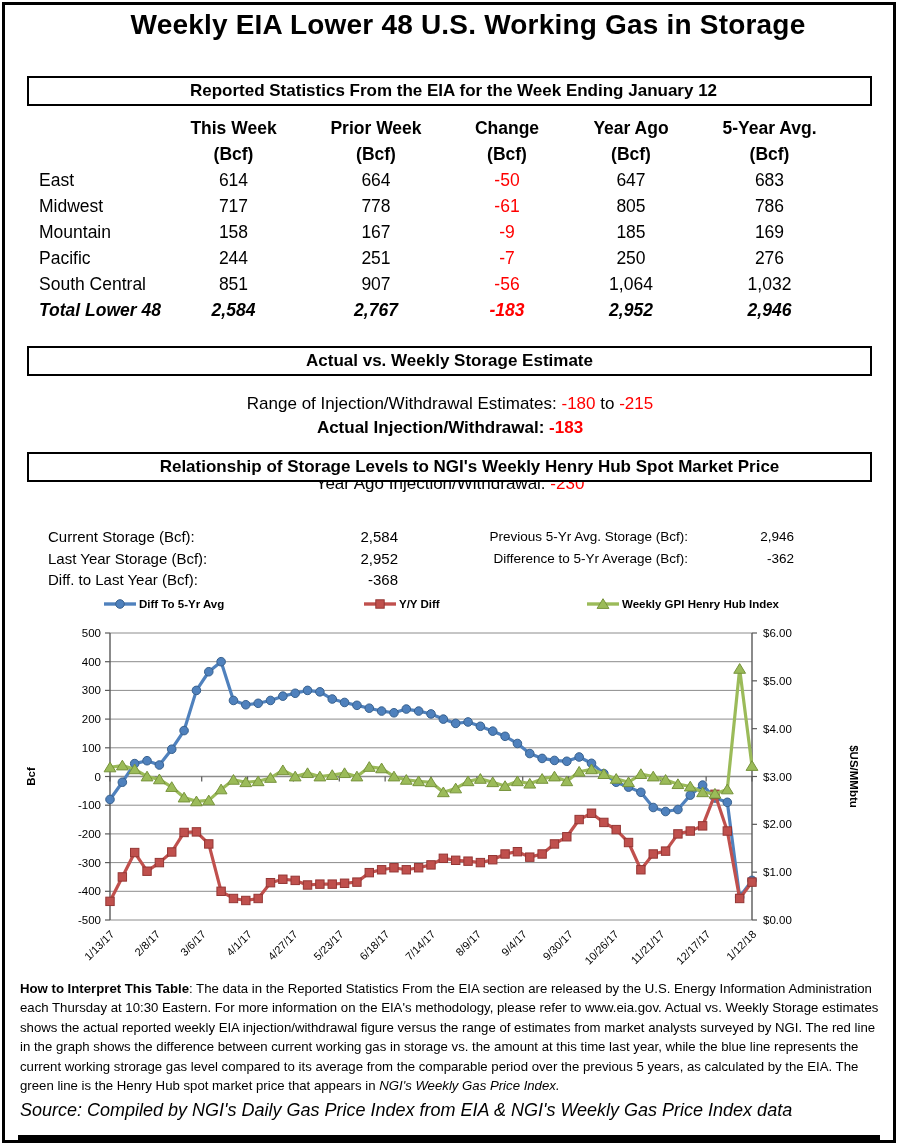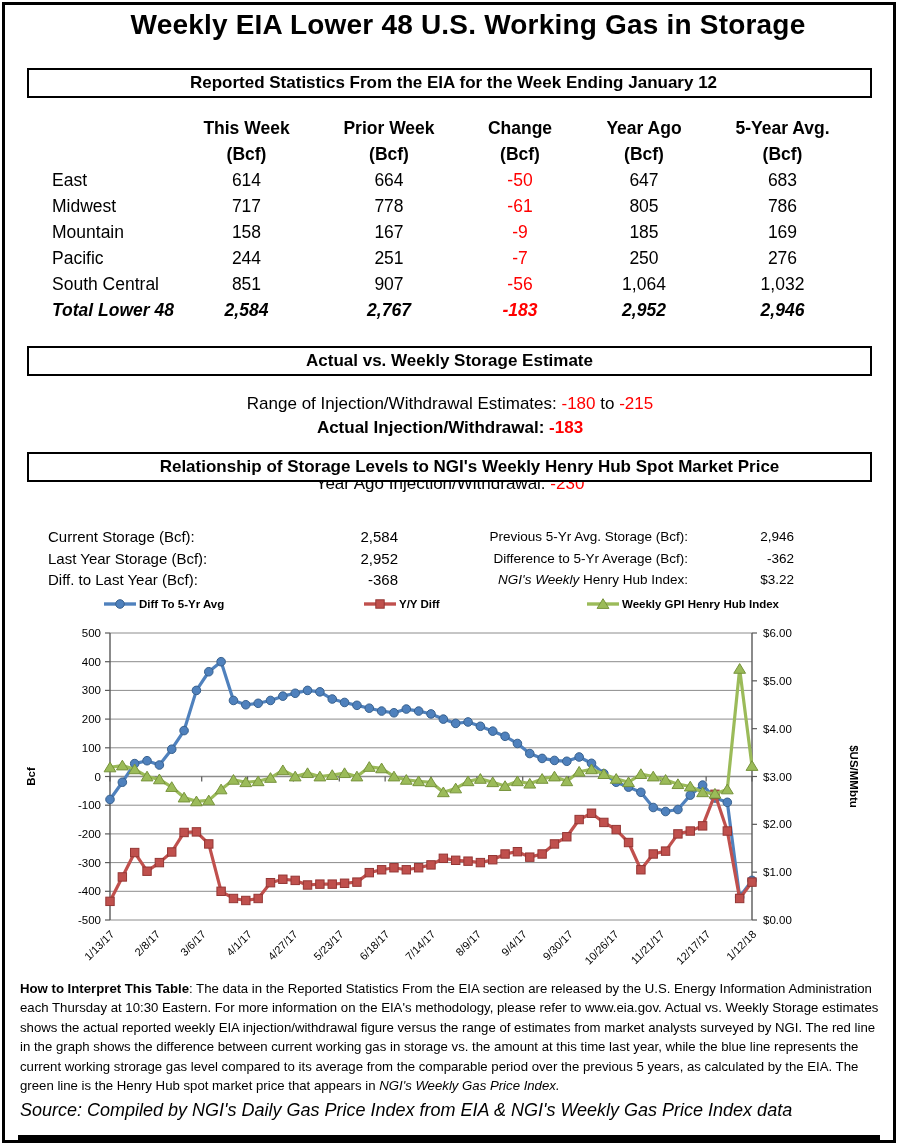--- a/index.html
+++ b/index.html
@@ -8,21 +8,21 @@
          font-family:"Liberation Sans", sans-serif; overflow:hidden; }
   .frame { position:absolute; left:2px; top:2px; width:894px; height:1141px;
            border:3px solid #000; pointer-events:none; }
   .red { color:#ff0000; }
   .page-title { position:absolute; top:9px; left:0; width:100%; text-align:center;
                 font-size:28px; font-weight:bold; letter-spacing:0.2px;padding-left:36px; }
   .hdr-box { position:absolute; left:27px; width:845px; height:30px; border:2px solid #000;
              display:flex; align-items:center; justify-content:center;
              font-weight:bold; font-size:17px; background:#fff; }
   
-  .stable { position:absolute; left:52px; top:114px; width:816px; font-size:17.5px; }
+  .stable { position:absolute; left:39px; top:114px; width:816px; font-size:17.5px; }
   .trow { display:grid; grid-template-columns:122px 145px 140px 122px 126px 151px;
           height:26px; align-items:center; }
   .trow.head { font-weight:bold; height:28px; }
   .trow.units { font-weight:bold; height:25px; }
   .trow .c { text-align:center; }
   .trow.total { font-weight:bold; font-style:italic; height:27px; }
   
   .est-line { position:absolute; left:0; width:100%; text-align:center; font-size:17px; }
   .est-line.bold { font-weight:bold; }
   
@@ -46,21 +46,21 @@
                  font-size:18px; font-style:italic; }
   .bottom-bar { position:absolute; left:18px; top:1135px; width:862px; height:7px; background:#000; }
 </style>
 </head>
 <body>
 
 <div class="frame"></div>
 
 <div class="page-title">Weekly EIA Lower 48 U.S. Working Gas in Storage</div>
 
-<div class="hdr-box" style="top:68px;padding-left:8px;">
+<div class="hdr-box" style="top:76px;padding-left:8px;">
   <span>Reported Statistics From the EIA for the Week Ending January 12</span>
 </div>
 
 <div class="stable">
   <div class="trow head">
     <div></div>
     <div class="c">This Week</div>
     <div class="c">Prior Week</div>
     <div class="c">Change</div>
     <div class="c">Year Ago</div>
@@ -157,24 +157,20 @@
 </div>
 
 <div class="stats-right">
   <div class="srow">
     <span class="lbl">Previous 5-Yr Avg. Storage (Bcf):</span>
     <span class="val">2,946</span>
   </div>
   <div class="srow">
     <span class="lbl">Difference to 5-Yr Average (Bcf):</span>
     <span class="val">-362</span>
-  </div>
-  <div class="srow">
-    <span class="lbl"><span class="it">NGI's Weekly</span><span> Henry Hub Index:</span></span>
-    <span class="val">$3.22</span>
   </div>
 </div>
 
 <div class="legend-item" style="left:103px;">
   <svg class="legend-marker" width="34" height="12">
       <line x1="1" y1="6" x2="33" y2="6" stroke="#4F81BD" stroke-width="3.4"></line>
       <circle cx="17" cy="6" r="4.3" fill="#4F81BD" stroke="#38618e" stroke-width="1"></circle>
     </svg>
   <span>Diff To 5-Yr Avg</span>
 </div>

